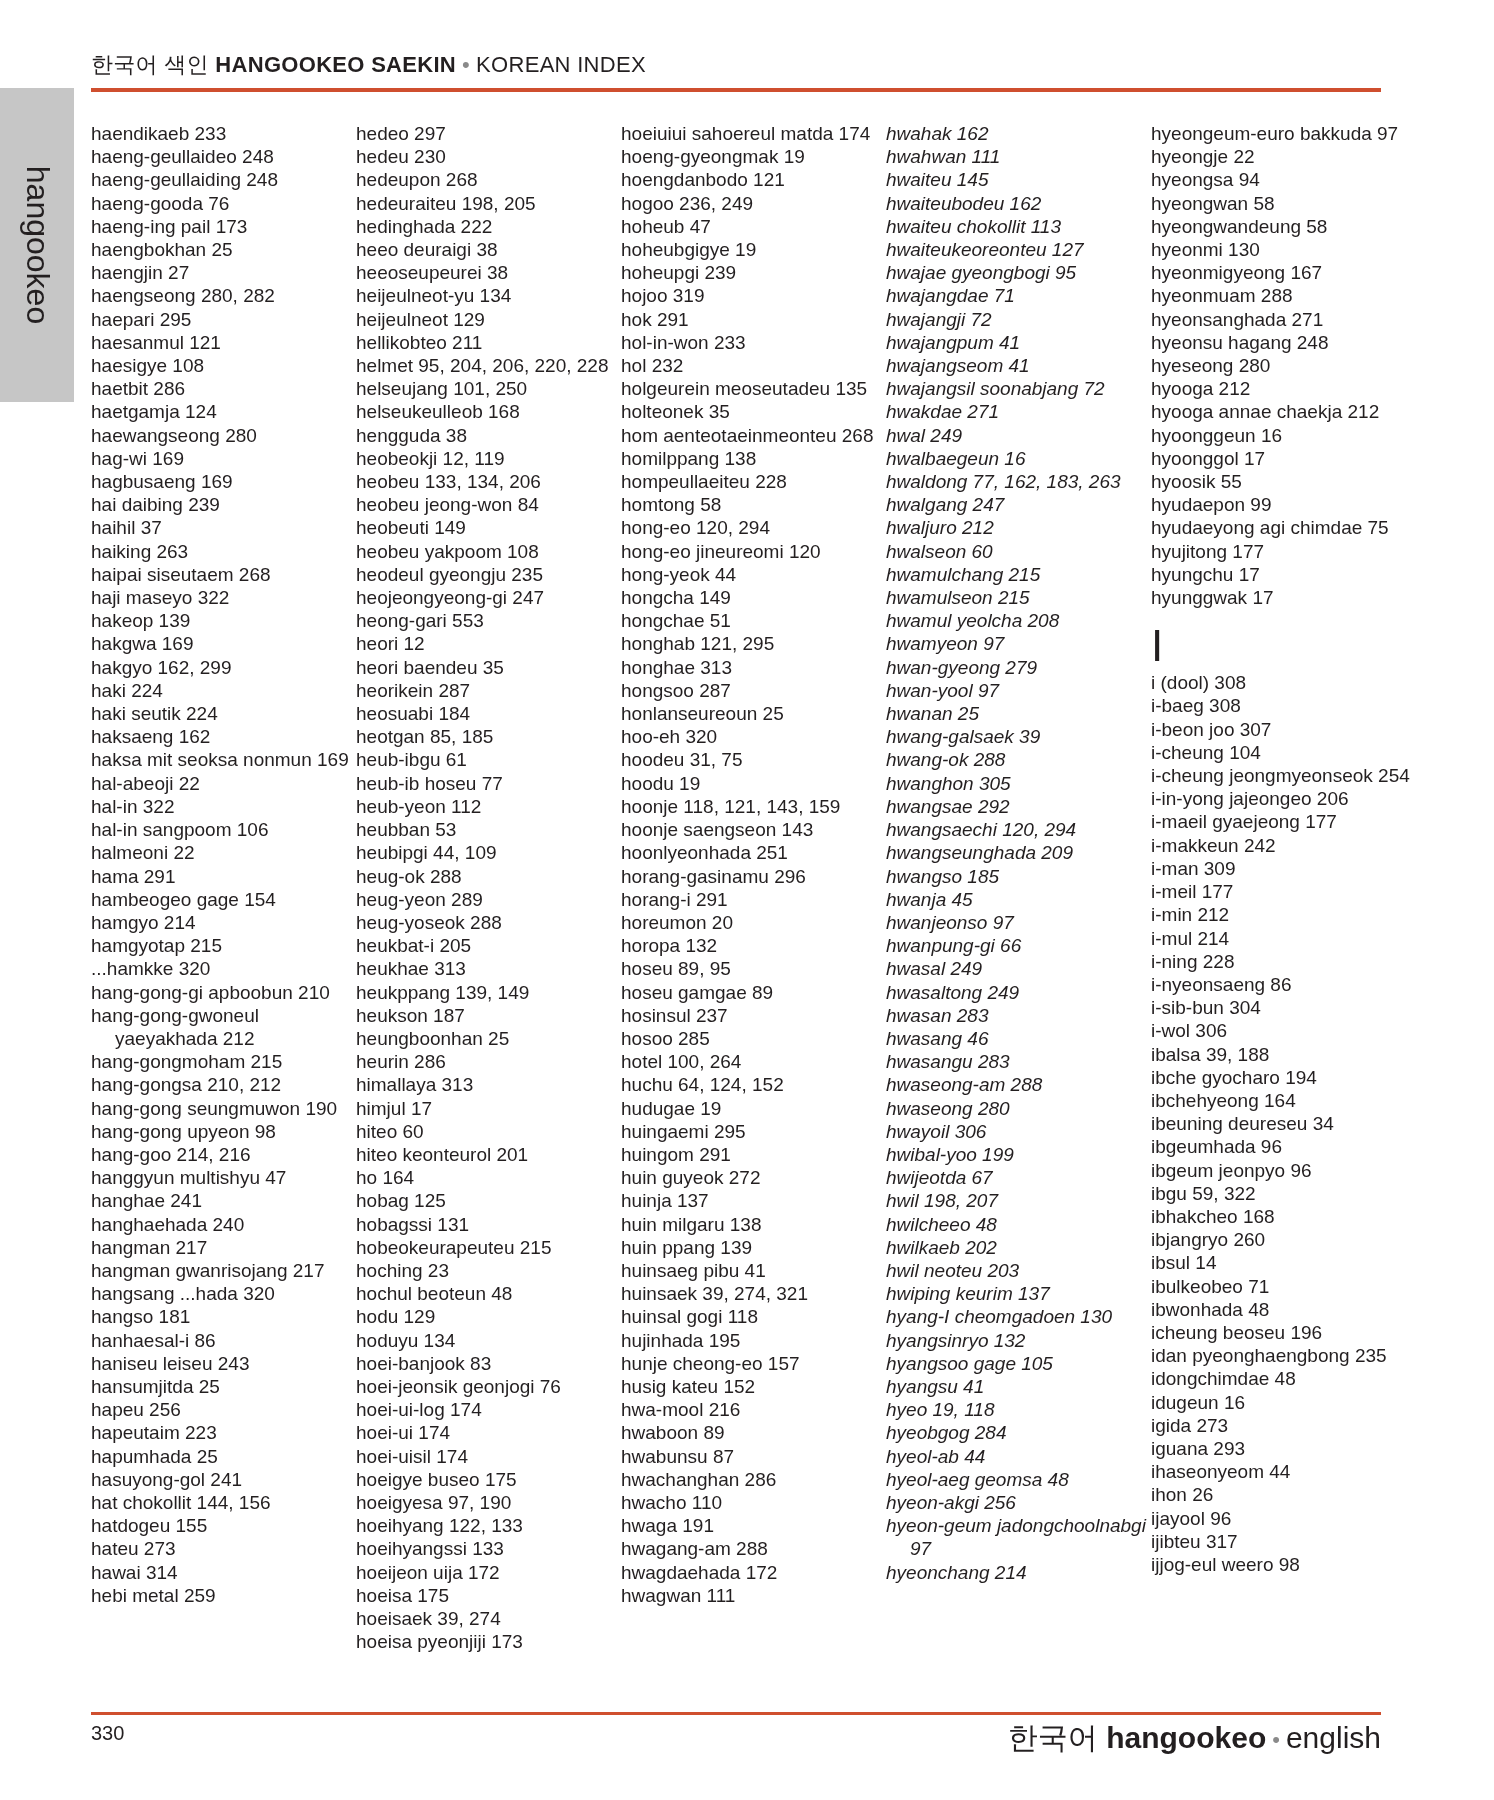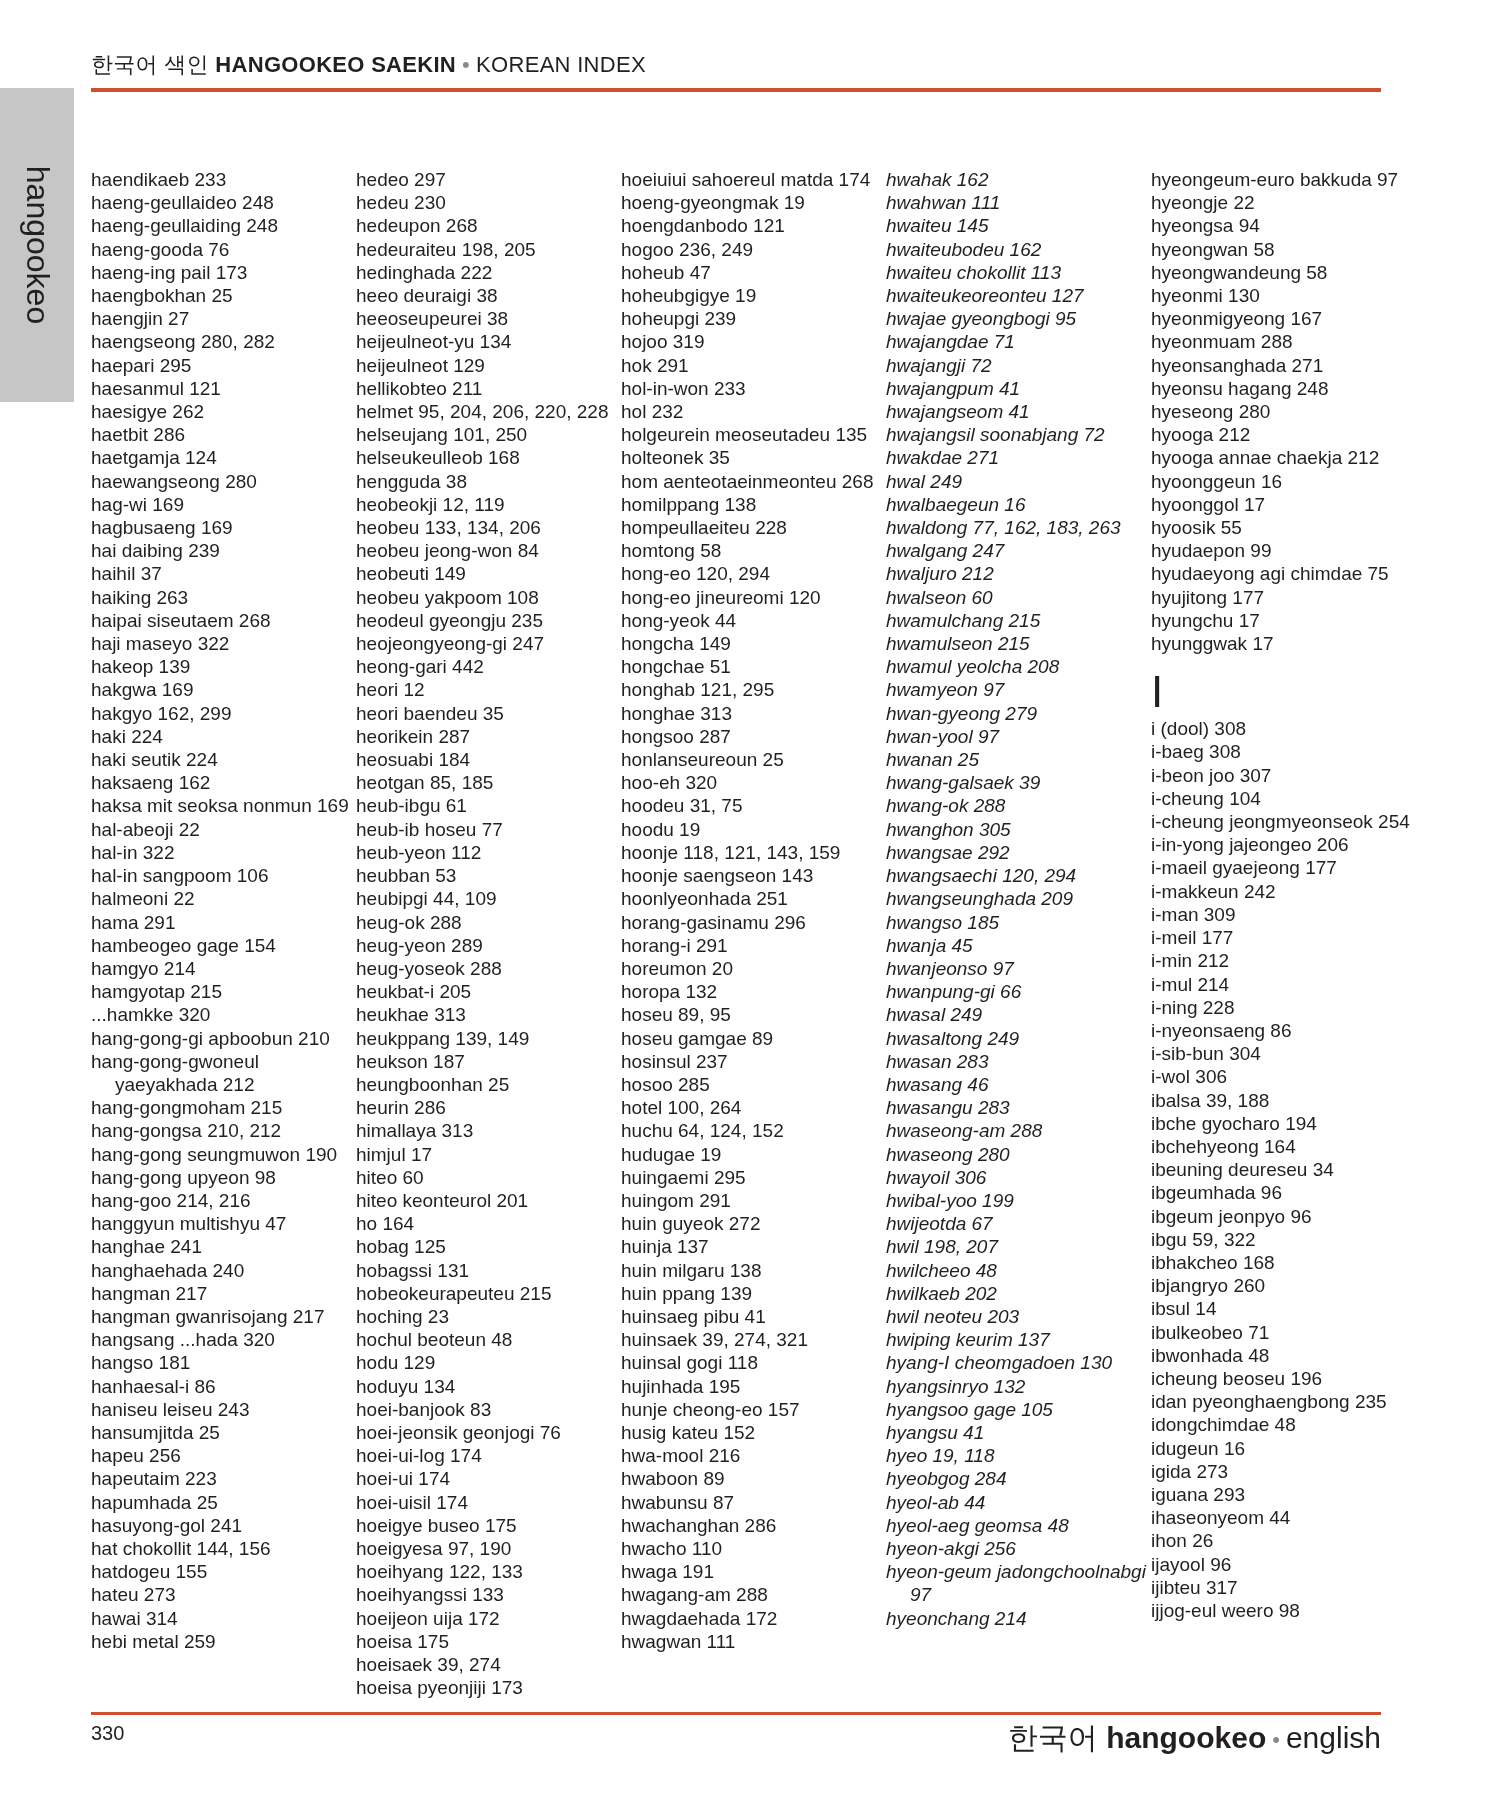--- a/index.html
+++ b/index.html
@@ -21,21 +21,21 @@
   .rule.bottom { top: 1712px; height: 3px; }
   .side-tab {
     position: absolute; left: 0; top: 88px; width: 74px; height: 314px; background: #c6c6c6;
   }
   .side-tab span {
     position: absolute; left: 37px; top: 157px;
     transform: translate(-50%, -50%) rotate(90deg);
     font-size: 32px; color: #231f20; white-space: nowrap;
   }
   .columns {
-    position: absolute; left: 91px; top: 122px; width: 1300px; height: 1580px; margin-top: 46px;
+    position: absolute; left: 91px; top: 122px; width: 1300px; height: 1580px;
   }
   .col {
     position: absolute; top: 0; width: 262px;
     font-size: 19px; line-height: 23.2px; color: #231f20;
   }
   .entry { padding-left: 24px; text-indent: -24px; white-space: normal; }
   .letter-head {
     font-size: 44px; line-height: 46px; margin-top: 14px; margin-bottom: 2px;
     font-weight: normal; color: #231f20;
   }
@@ -66,21 +66,21 @@
       <div class="entry">haendikaeb 233</div>
       <div class="entry">haeng-geullaideo 248</div>
       <div class="entry">haeng-geullaiding 248</div>
       <div class="entry">haeng-gooda 76</div>
       <div class="entry">haeng-ing pail 173</div>
       <div class="entry">haengbokhan 25</div>
       <div class="entry">haengjin 27</div>
       <div class="entry">haengseong 280, 282</div>
       <div class="entry">haepari 295</div>
       <div class="entry">haesanmul 121</div>
-      <div class="entry">haesigye 262</div>
+      <div class="entry">haesigye 108</div>
       <div class="entry">haetbit 286</div>
       <div class="entry">haetgamja 124</div>
       <div class="entry">haewangseong 280</div>
       <div class="entry">hag-wi 169</div>
       <div class="entry">hagbusaeng 169</div>
       <div class="entry">hai daibing 239</div>
       <div class="entry">haihil 37</div>
       <div class="entry">haiking 263</div>
       <div class="entry">haipai siseutaem 268</div>
       <div class="entry">haji maseyo 322</div>
@@ -142,21 +142,21 @@
       <div class="entry">helseujang 101, 250</div>
       <div class="entry">helseukeulleob 168</div>
       <div class="entry">hengguda 38</div>
       <div class="entry">heobeokji 12, 119</div>
       <div class="entry">heobeu 133, 134, 206</div>
       <div class="entry">heobeu jeong-won 84</div>
       <div class="entry">heobeuti 149</div>
       <div class="entry">heobeu yakpoom 108</div>
       <div class="entry">heodeul gyeongju 235</div>
       <div class="entry">heojeongyeong-gi 247</div>
-      <div class="entry">heong-gari 442</div>
+      <div class="entry">heong-gari 553</div>
       <div class="entry">heori 12</div>
       <div class="entry">heori baendeu 35</div>
       <div class="entry">heorikein 287</div>
       <div class="entry">heosuabi 184</div>
       <div class="entry">heotgan 85, 185</div>
       <div class="entry">heub-ibgu 61</div>
       <div class="entry">heub-ib hoseu 77</div>
       <div class="entry">heub-yeon 112</div>
       <div class="entry">heubban 53</div>
       <div class="entry">heubipgi 44, 109</div>

